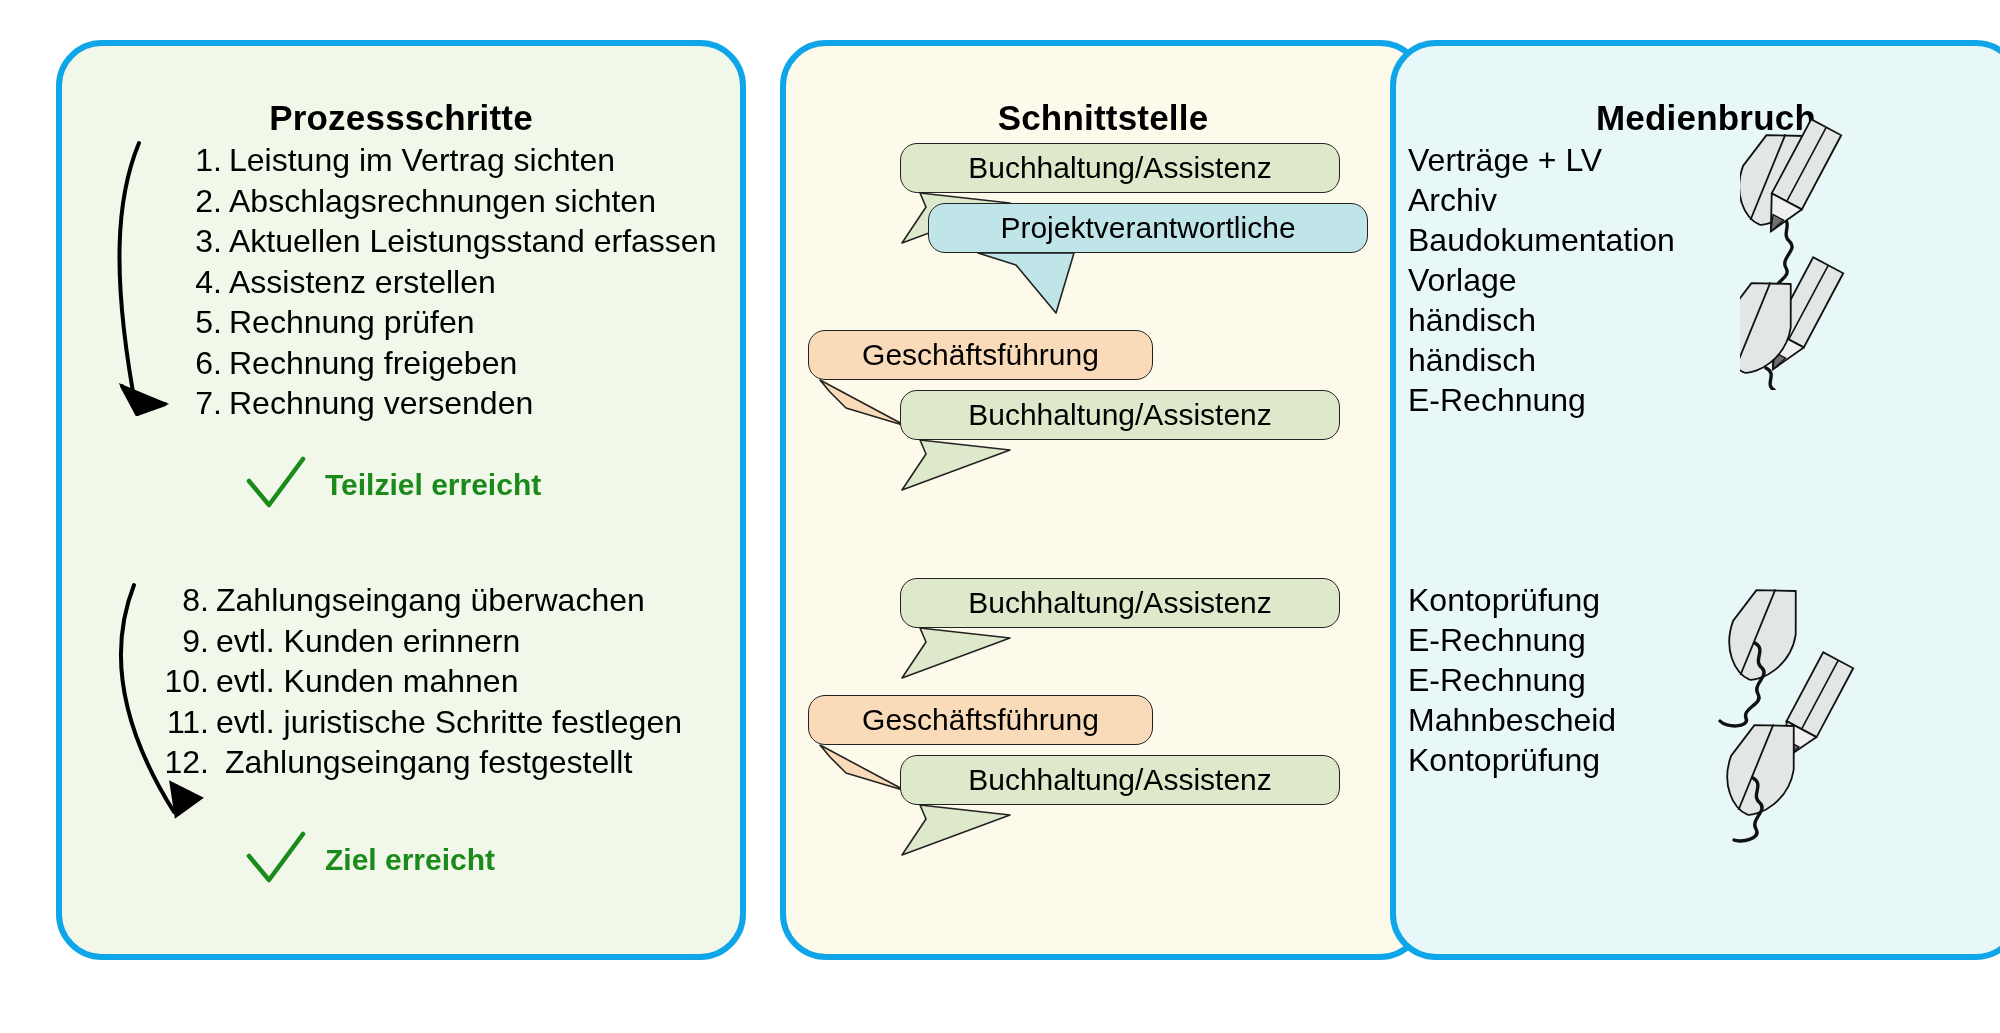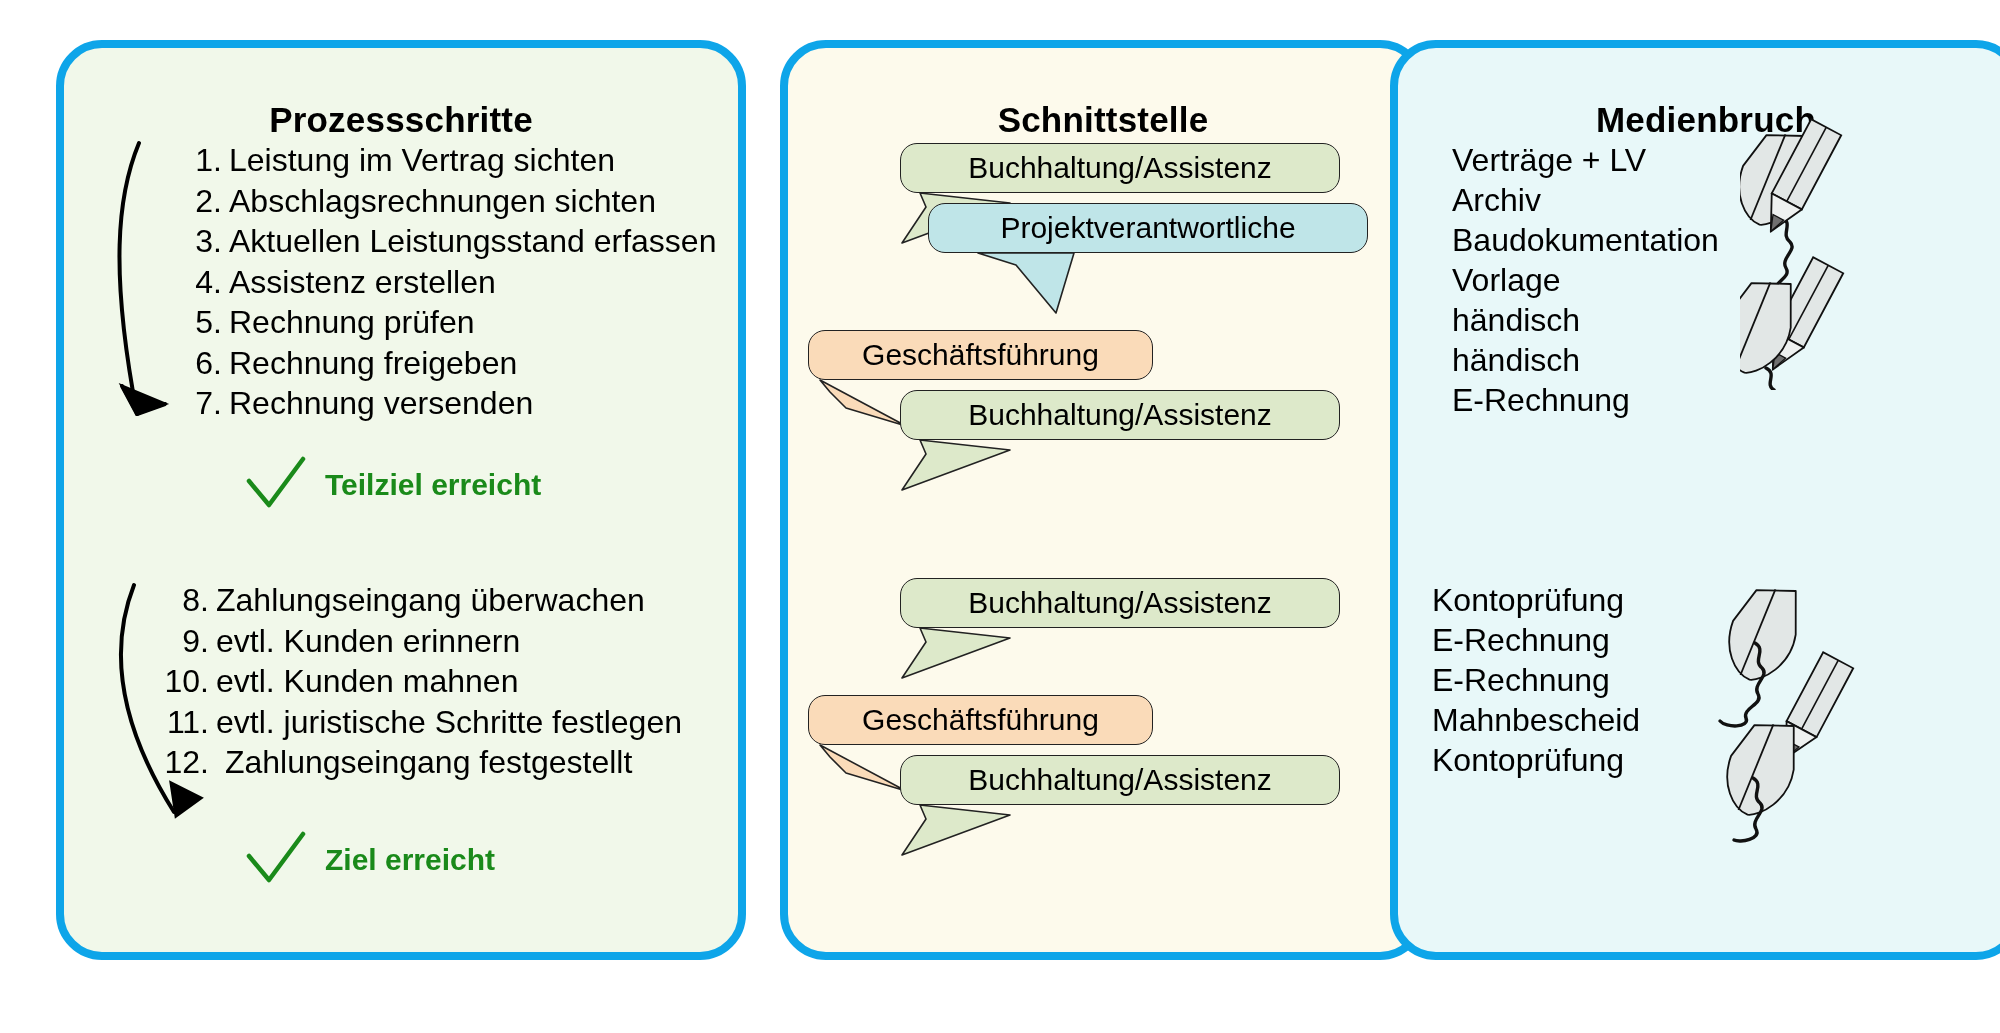--- a/index.html
+++ b/index.html
@@ -18,21 +18,21 @@
   .board {
     position: absolute;
     left: 0; top: 0;
     width: 2000px;
     height: 1033px;
   }
 
   
   .panel {
     position: absolute;
-    border: 8px solid #0ea5e9;
+    border: 6px solid #0ea5e9;
     border-radius: 46px;
     box-sizing: border-box;
   }
 
   .panel-title {
     position: absolute;
     top: 52px;
     left: 0;
     width: 100%;
     text-align: center;
@@ -146,22 +146,22 @@
   
   .media-list {
     position: absolute;
     margin: 0; padding: 0;
     list-style: none;
     font-size: 32px;
     line-height: 40px;
     color: #000;
     white-space: nowrap;
   }
-  #media-list-a { left: 1452px; top: 140px; }
-  #media-list-b { left: 1408px; top: 580px; margin-left: 24px; }
+  #media-list-a { left: 1408px; top: 140px; }
+  #media-list-b { left: 1408px; top: 580px; }
 
   .icon-abs { position: absolute; }
 </style>
 </head>
 <body>
 
 <div class="board">
 
   <div class="panel" id="panel-process">
     <div class="panel-title">Prozessschritte</div>

